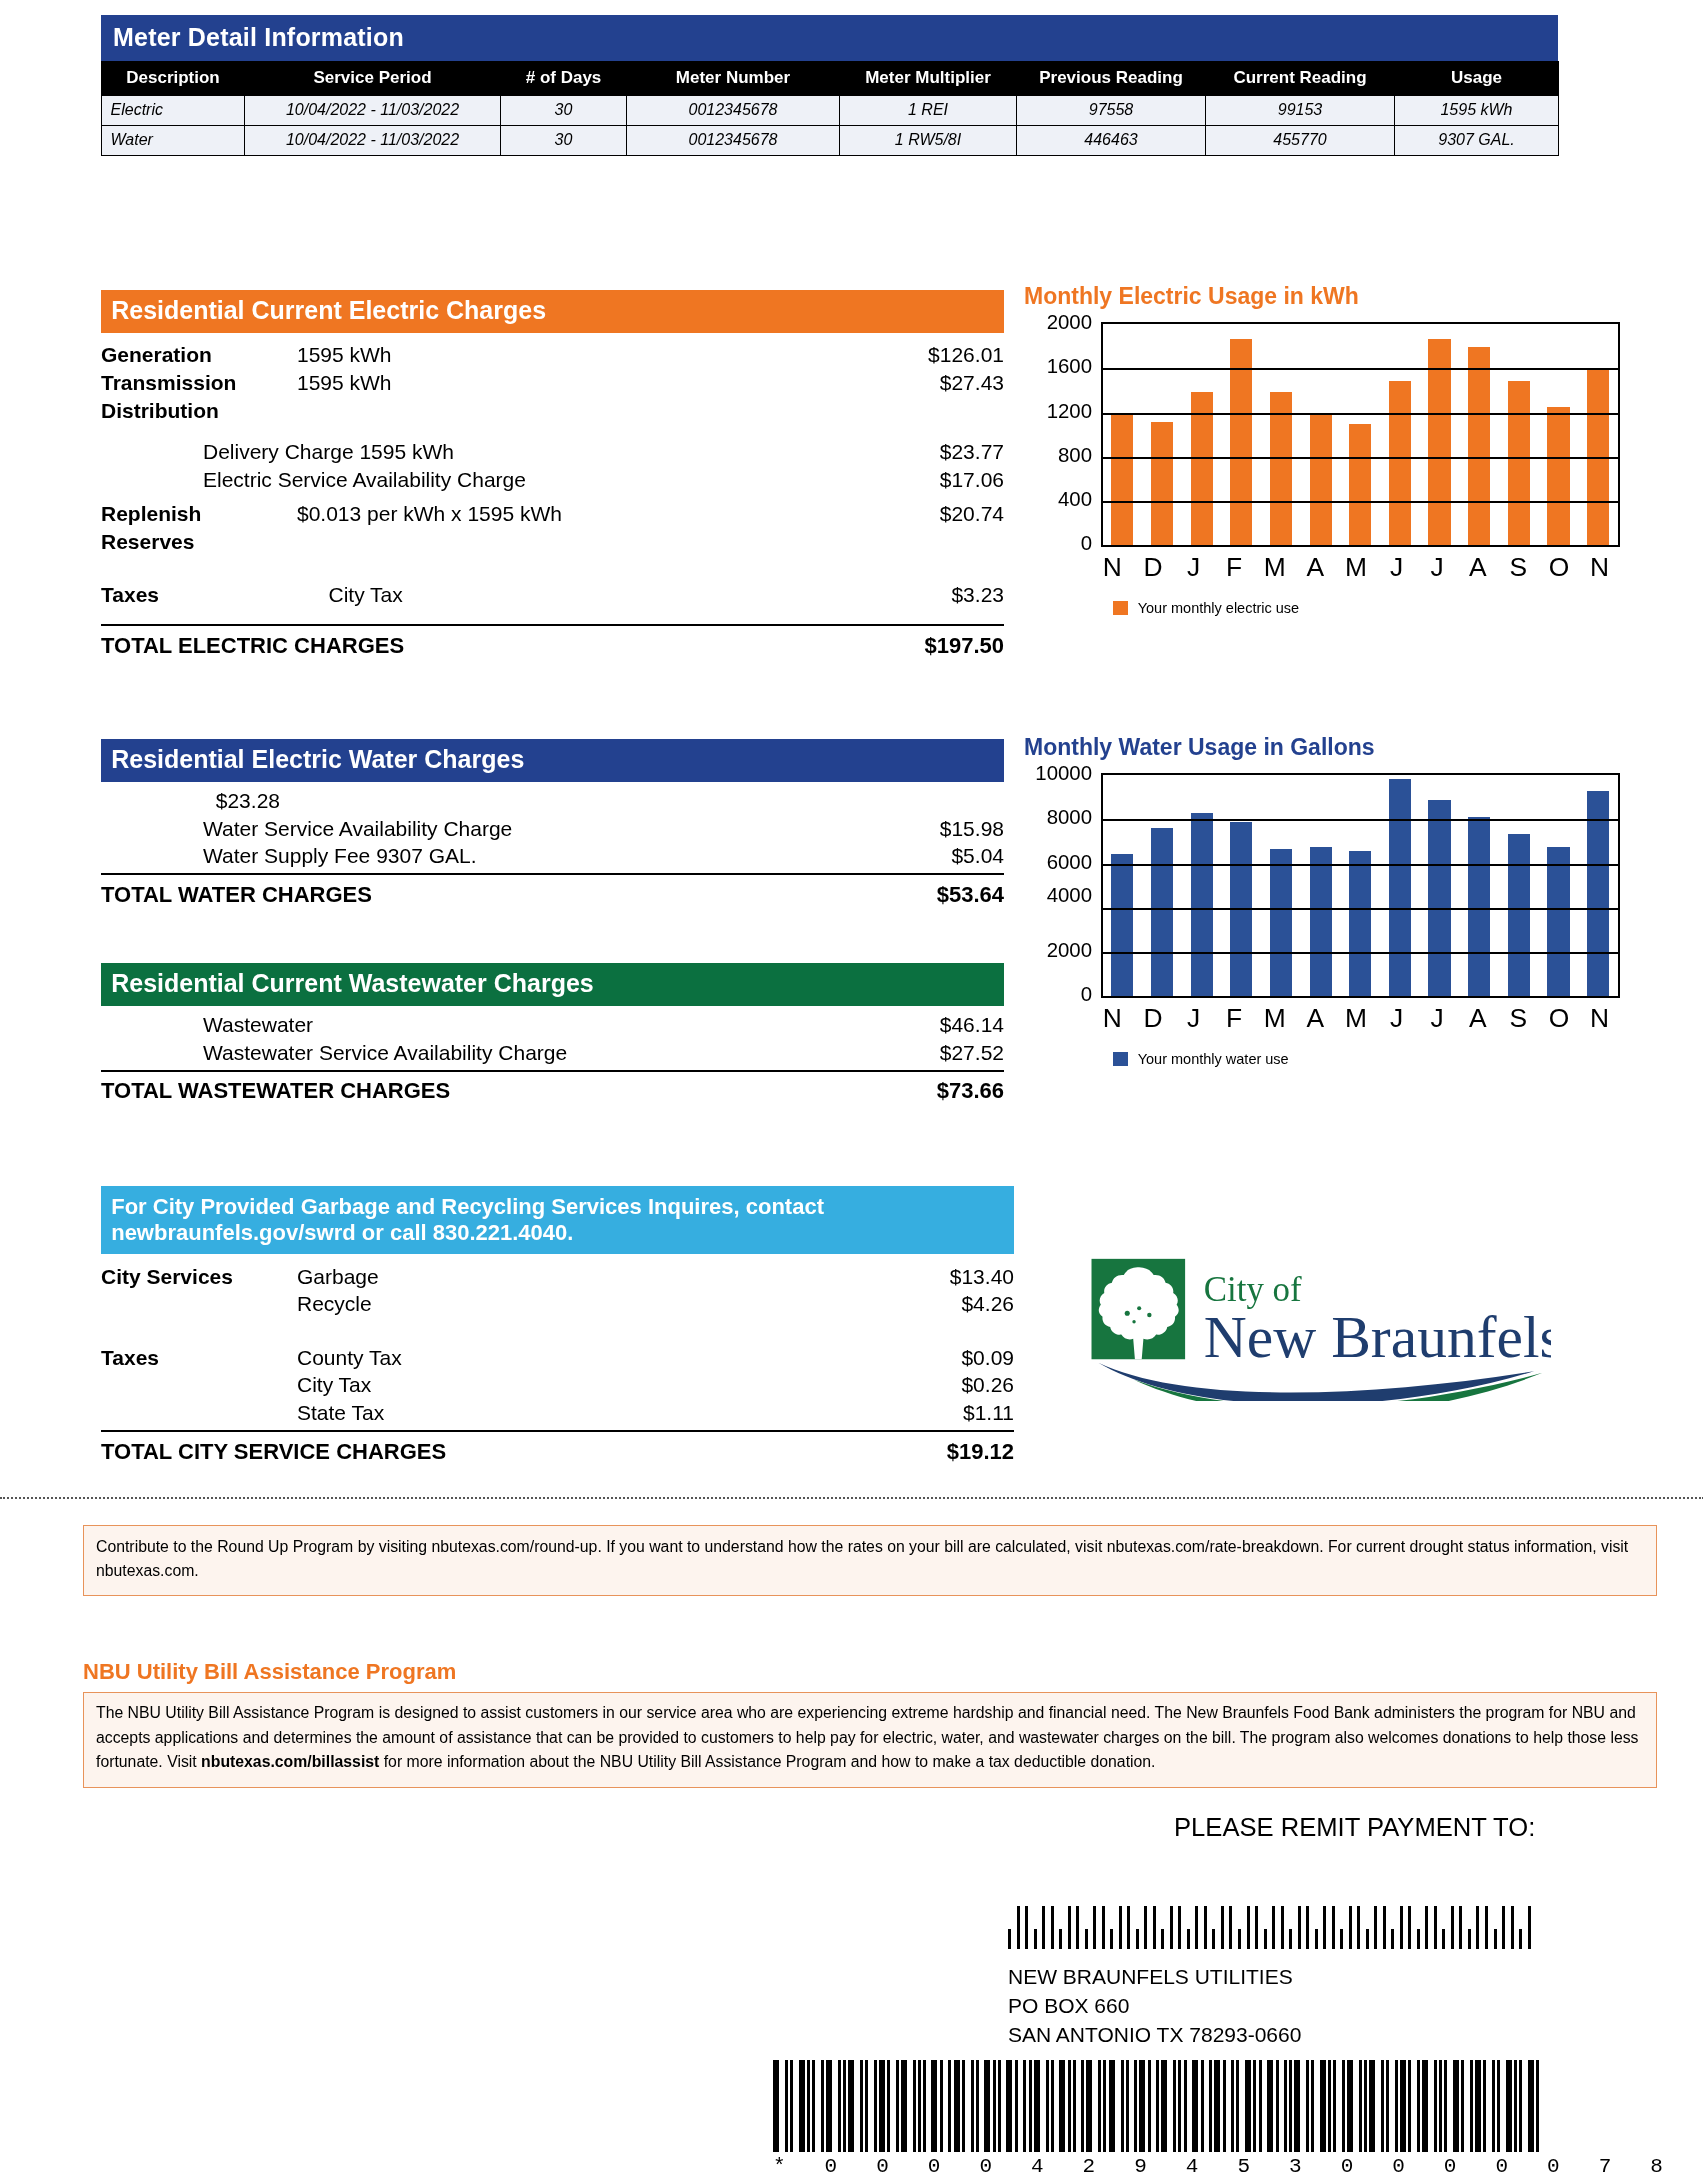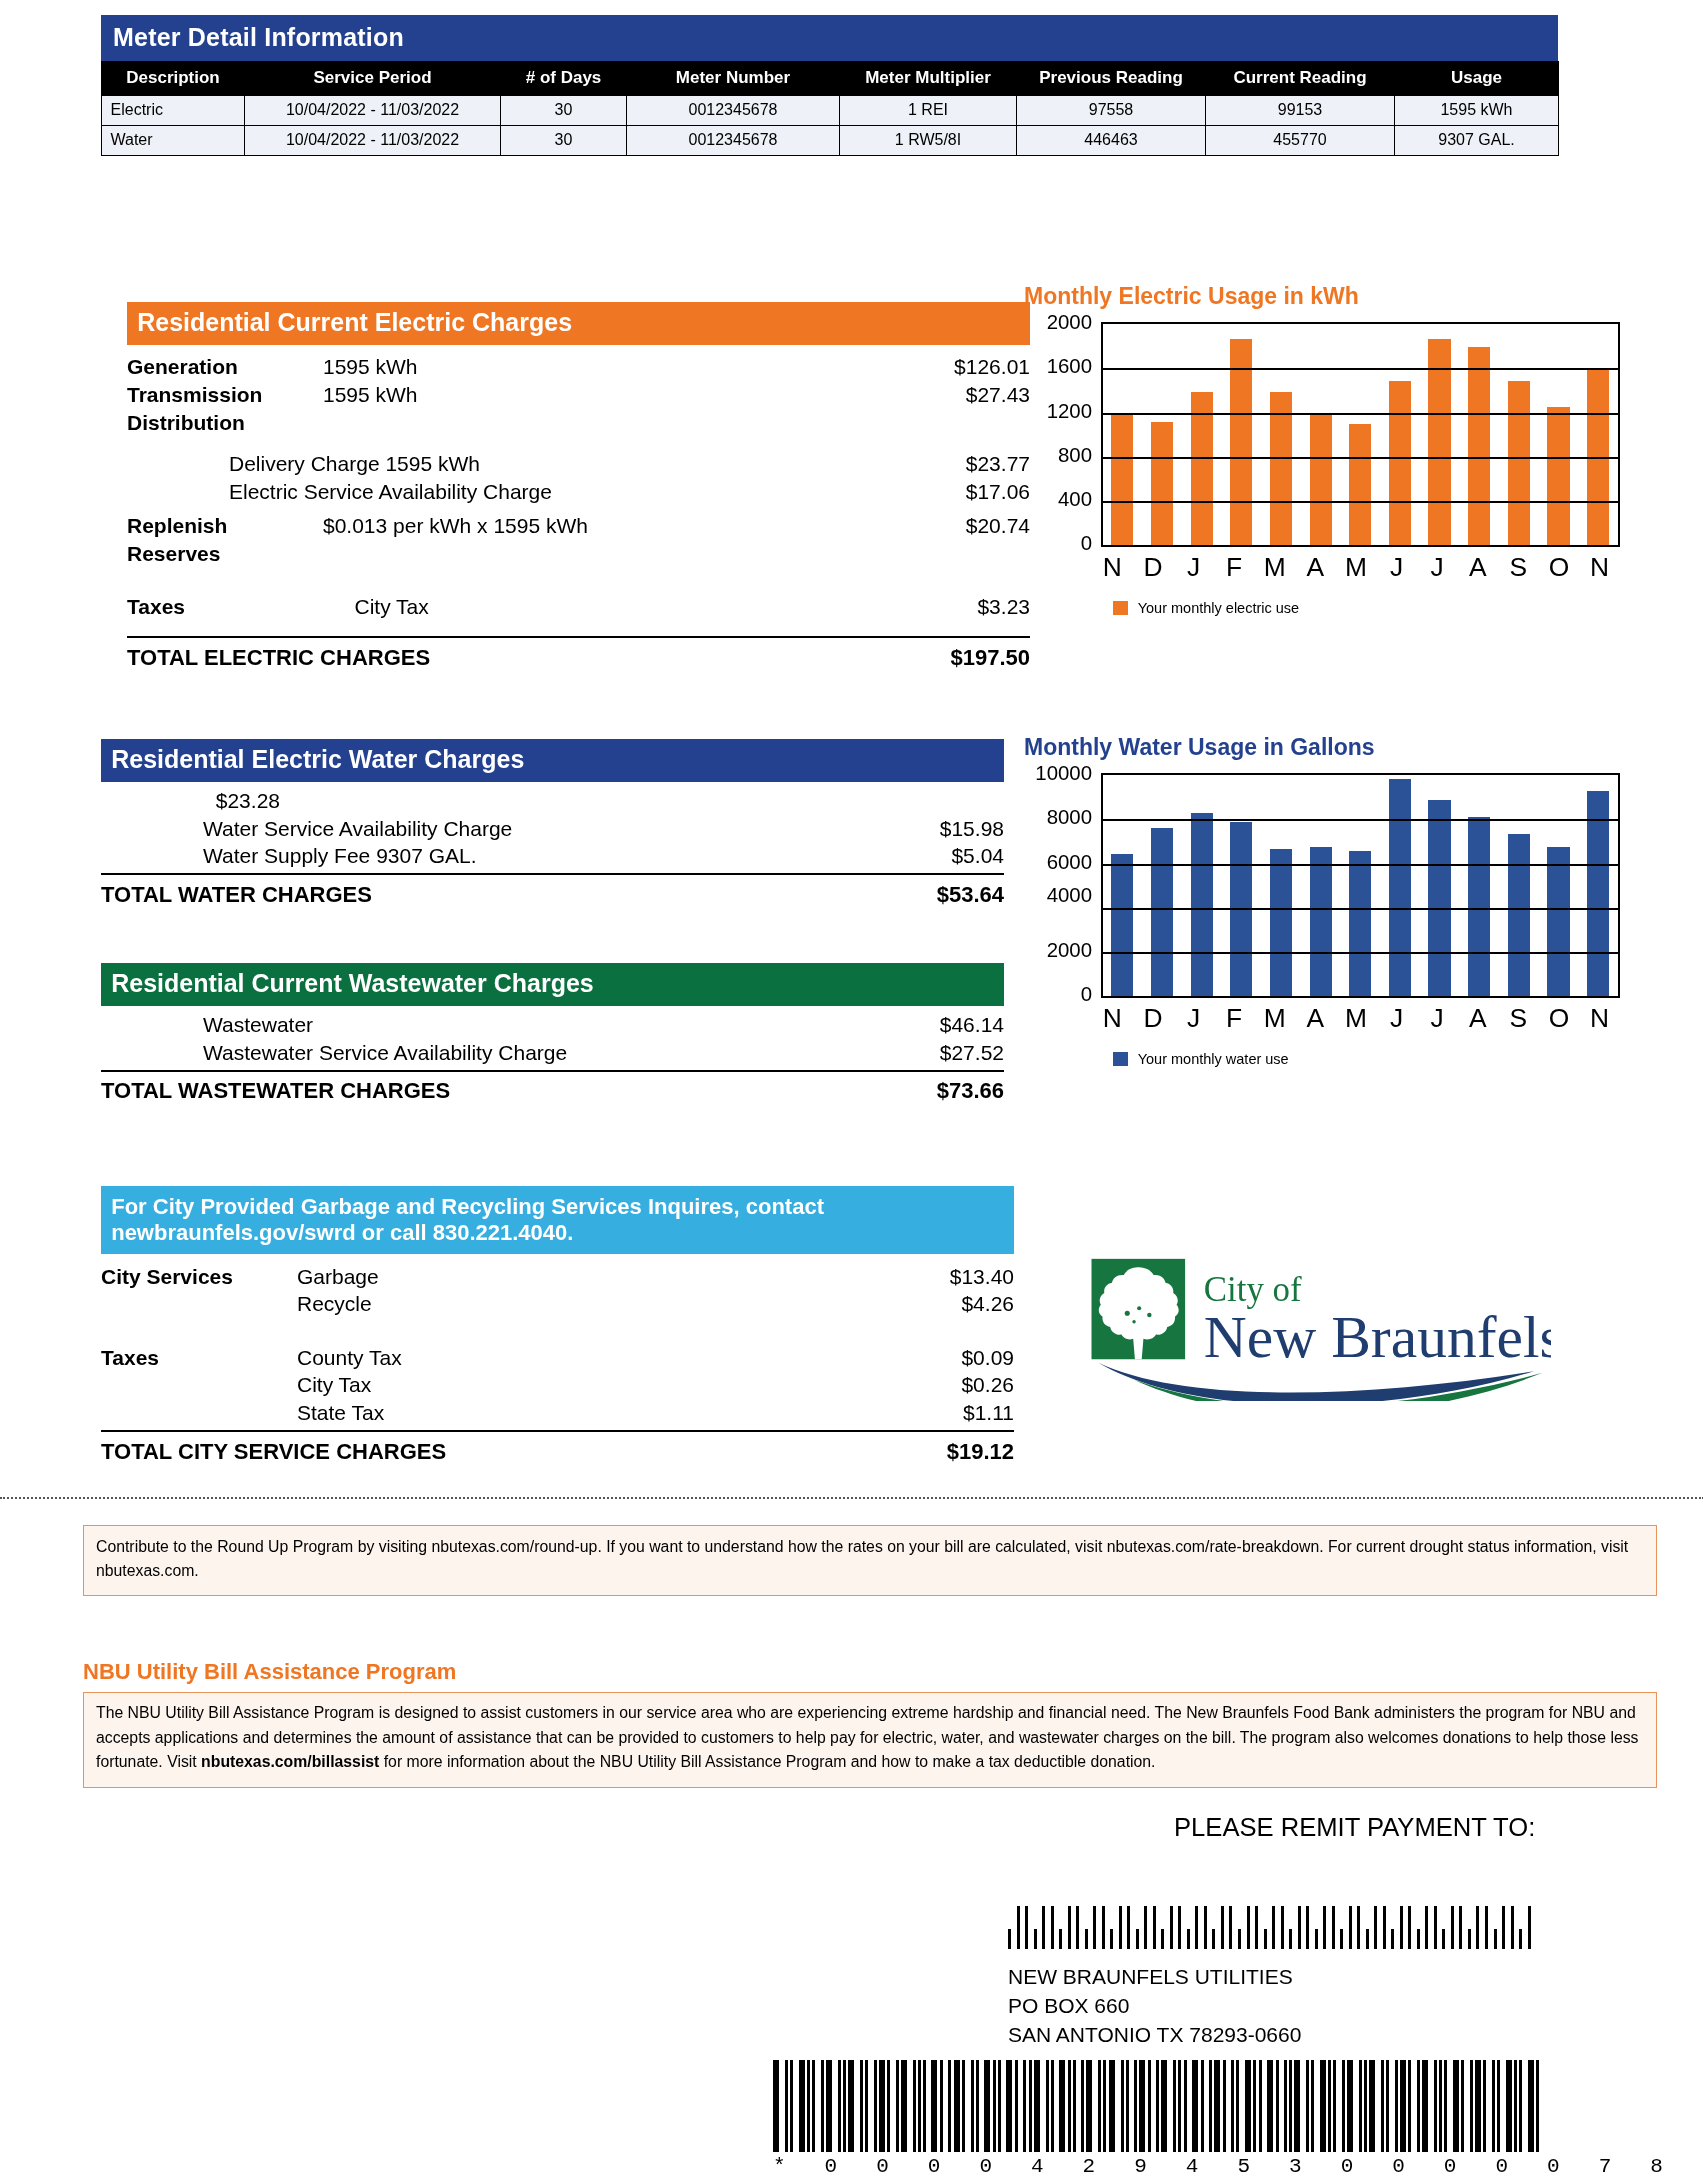--- a/index.html
+++ b/index.html
@@ -27,21 +27,21 @@
     padding: 7.7px 10.2px 9.4px 12px;
     letter-spacing: 0.2px;
   }
   table.meter { border-collapse: collapse; width: 100%; table-layout: fixed; }
   table.meter th {
     background: #000000; color: #ffffff; font-size: 17px; font-weight: bold;
     padding: 6px 1.7px 6.8px; text-align: center; border: 0.9px solid #000;
   }
   table.meter td {
     background: #eef1f7; font-size: 16px; padding: 5.1px 5.1px 6px;
-    border: 0.9px solid #000; text-align: center;
+    border: 0.9px solid #000; text-align: center; font-style: italic;
   }
   table.meter td.left { text-align: left; padding-left: 8.5px; }
 
   
   .sect { position: absolute; width: 903px; left: 101px; }
   .sect-head {
     color: #ffffff; font-weight: bold; font-size: 25px;
     padding: 6px 0 7.7px 10.2px;
   }
   .head-orange { background: #ef7622; }
@@ -170,21 +170,21 @@
           <td>0012345678</td>
           <td>1 RW5/8I</td>
           <td>446463</td>
           <td>455770</td>
           <td>9307 GAL.</td>
         </tr>
       </tbody>
     </table>
   </div>
 
-  <div class="sect" style="top:302px;margin-left:26px;">
+  <div class="sect" style="top:290px;">
     <div class="sect-head head-orange">Residential Current Electric Charges</div>
     <div style="height:8.5px"></div>
     <div class="row">
       <div class="c1">Generation</div>
       <div class="c2">1595 kWh</div>
       <div class="c3">$126.01</div>
     </div>
     <div class="row">
       <div class="c1">Transmission</div>
       <div class="c2">1595 kWh</div>

